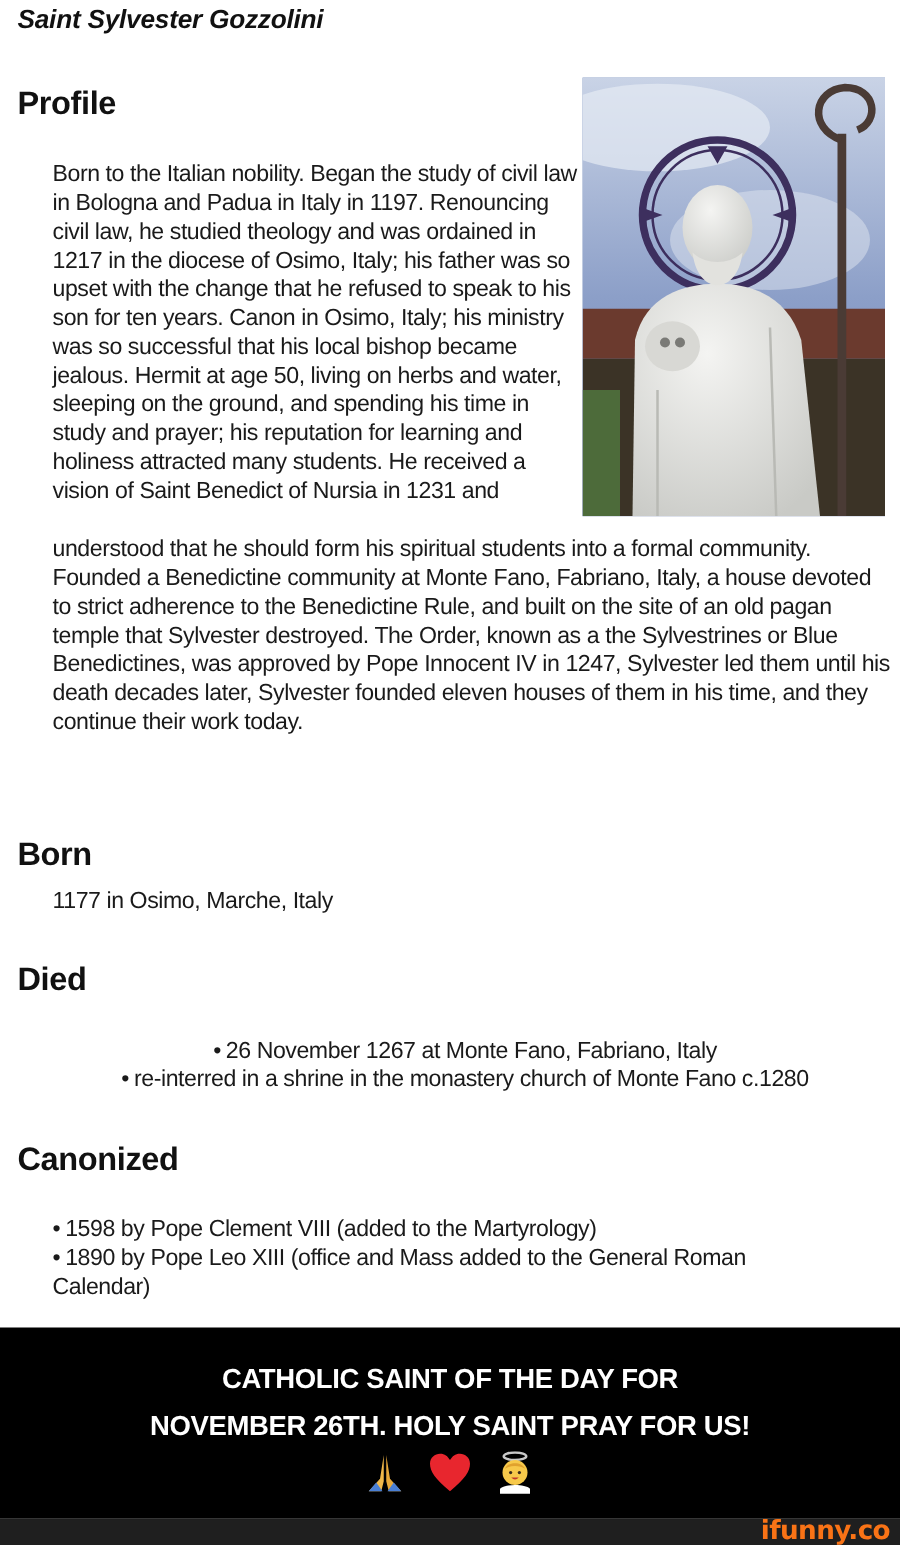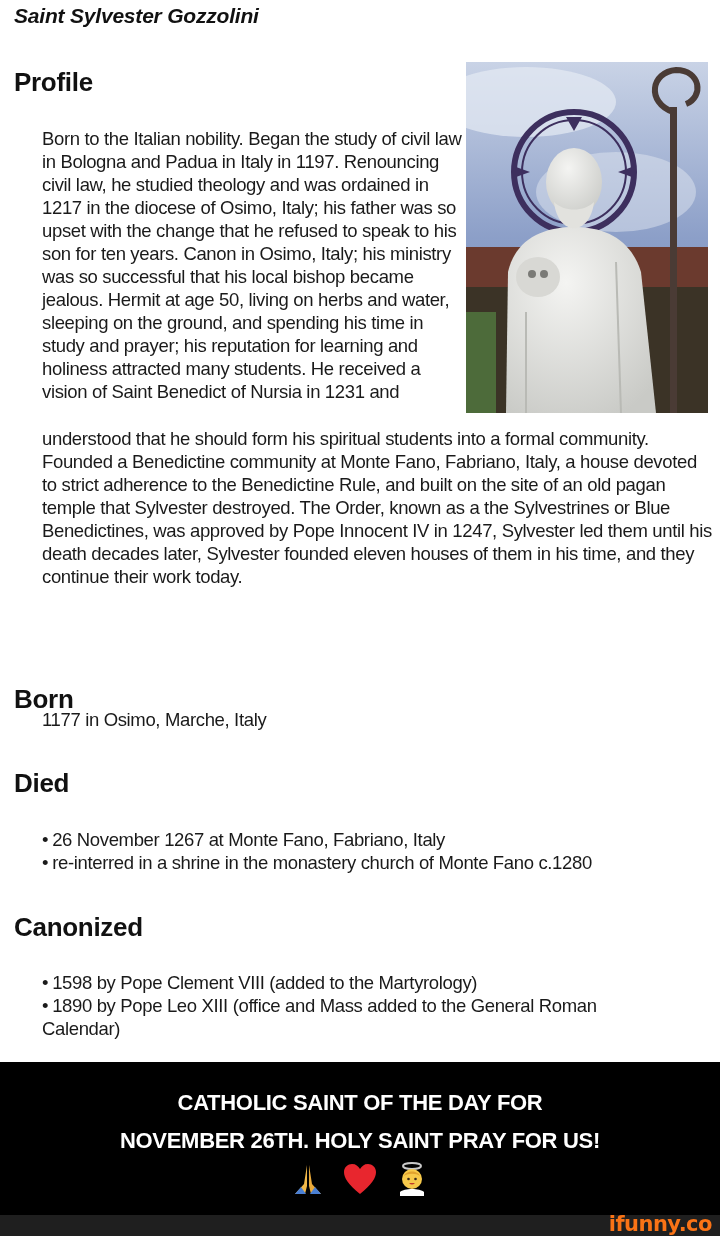--- a/index.html
+++ b/index.html
@@ -96,25 +96,25 @@
       <ellipse cx="66" cy="212" rx="4" ry="4" fill="#7a7a76"></ellipse>
       <ellipse cx="78" cy="212" rx="4" ry="4" fill="#7a7a76"></ellipse>
       <path d="M60 250 L 60 351" stroke="#b9bab5" stroke-width="2"></path>
       <path d="M150 200 L 155 351" stroke="#b9bab5" stroke-width="2"></path>
     </svg>
   </div>
 
   <div class="body-text profile-top">Born to the Italian nobility. Began the study of civil law in Bologna and Padua in Italy in 1197. Renouncing civil law, he studied theology and was ordained in 1217 in the diocese of Osimo, Italy; his father was so upset with the change that he refused to speak to his son for ten years. Canon in Osimo, Italy; his ministry was so successful that his local bishop became jealous. Hermit at age 50, living on herbs and water, sleeping on the ground, and spending his time in study and prayer; his reputation for learning and holiness attracted many students. He received a vision of Saint Benedict of Nursia in 1231 and</div>
   <div class="body-text profile-bottom">understood that he should form his spiritual students into a formal community. Founded a Benedictine community at Monte Fano, Fabriano, Italy, a house devoted to strict adherence to the Benedictine Rule, and built on the site of an old pagan temple that Sylvester destroyed. The Order, known as a the Sylvestrines or Blue Benedictines, was approved by Pope Innocent IV in 1247, Sylvester led them until his death decades later, Sylvester founded eleven houses of them in his time, and they continue their work today.</div>
 
-  <div class="heading" style="top:684px;">Born</div>
+  <div class="heading" style="top:668px;">Born</div>
   <div class="body-text" style="top:708px; width:640px;">1177 in Osimo, Marche, Italy</div>
 
   <div class="heading" style="top:768px;">Died</div>
-  <ul class="body-text list" style="top:828px; width:660px;">
+  <ul class="body-text list" style="top:828px; width:660px;text-align:center;">
     <li><span class="bullet">•</span><span>26 November 1267 at Monte Fano, Fabriano, Italy</span></li>
     <li><span class="bullet">•</span><span>re-interred in a shrine in the monastery church of Monte Fano c.1280</span></li>
   </ul>
 
   <div class="heading" style="top:912px;">Canonized</div>
   <ul class="body-text list" style="top:971px; width:620px;">
     <li><span class="bullet">•</span><span>1598 by Pope Clement VIII (added to the Martyrology)</span></li>
     <li><span class="bullet">•</span><span>1890 by Pope Leo XIII (office and Mass added to the General Roman Calendar)</span></li>
   </ul>
 </div>

